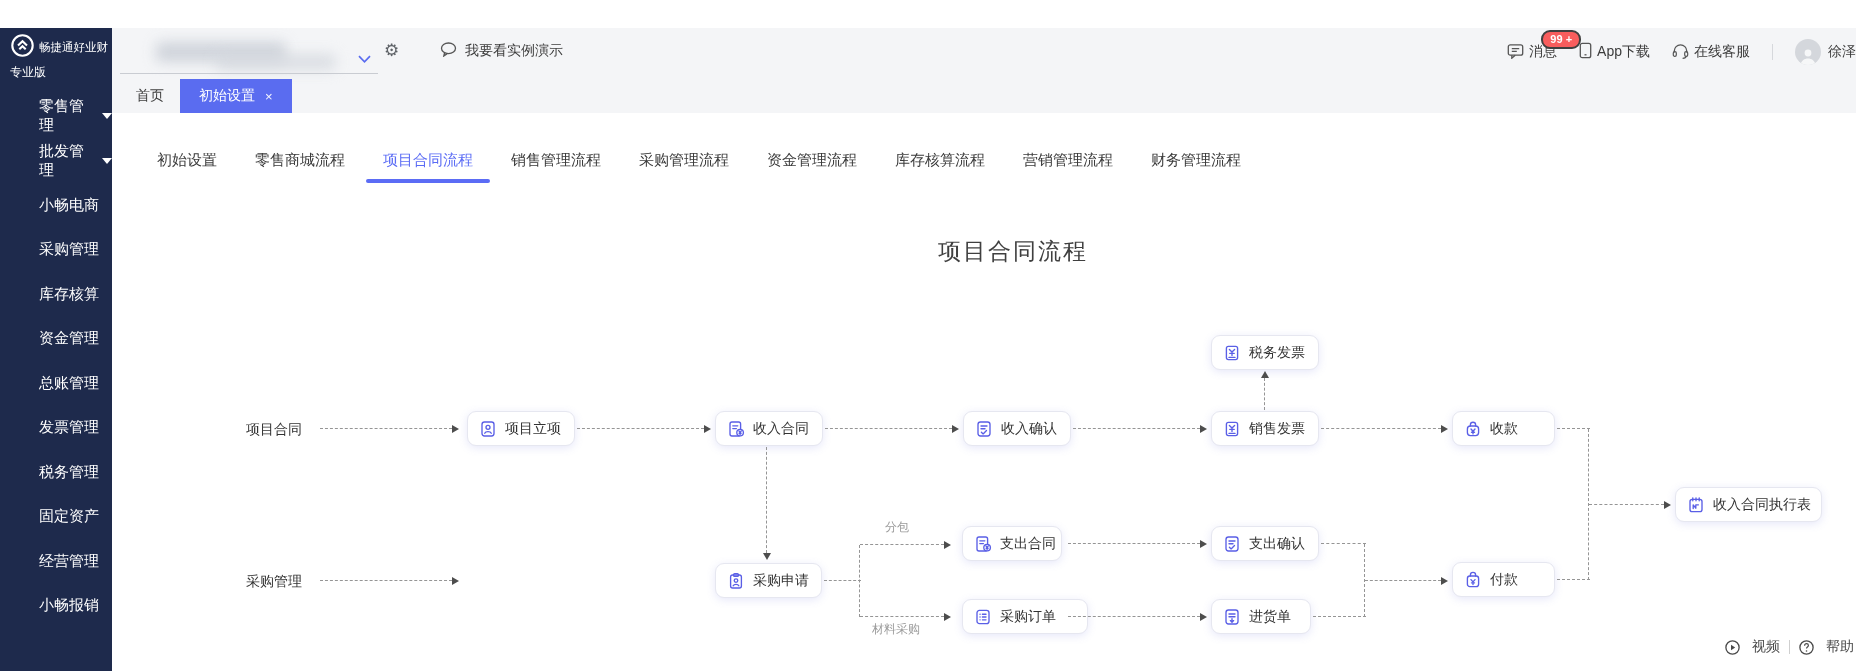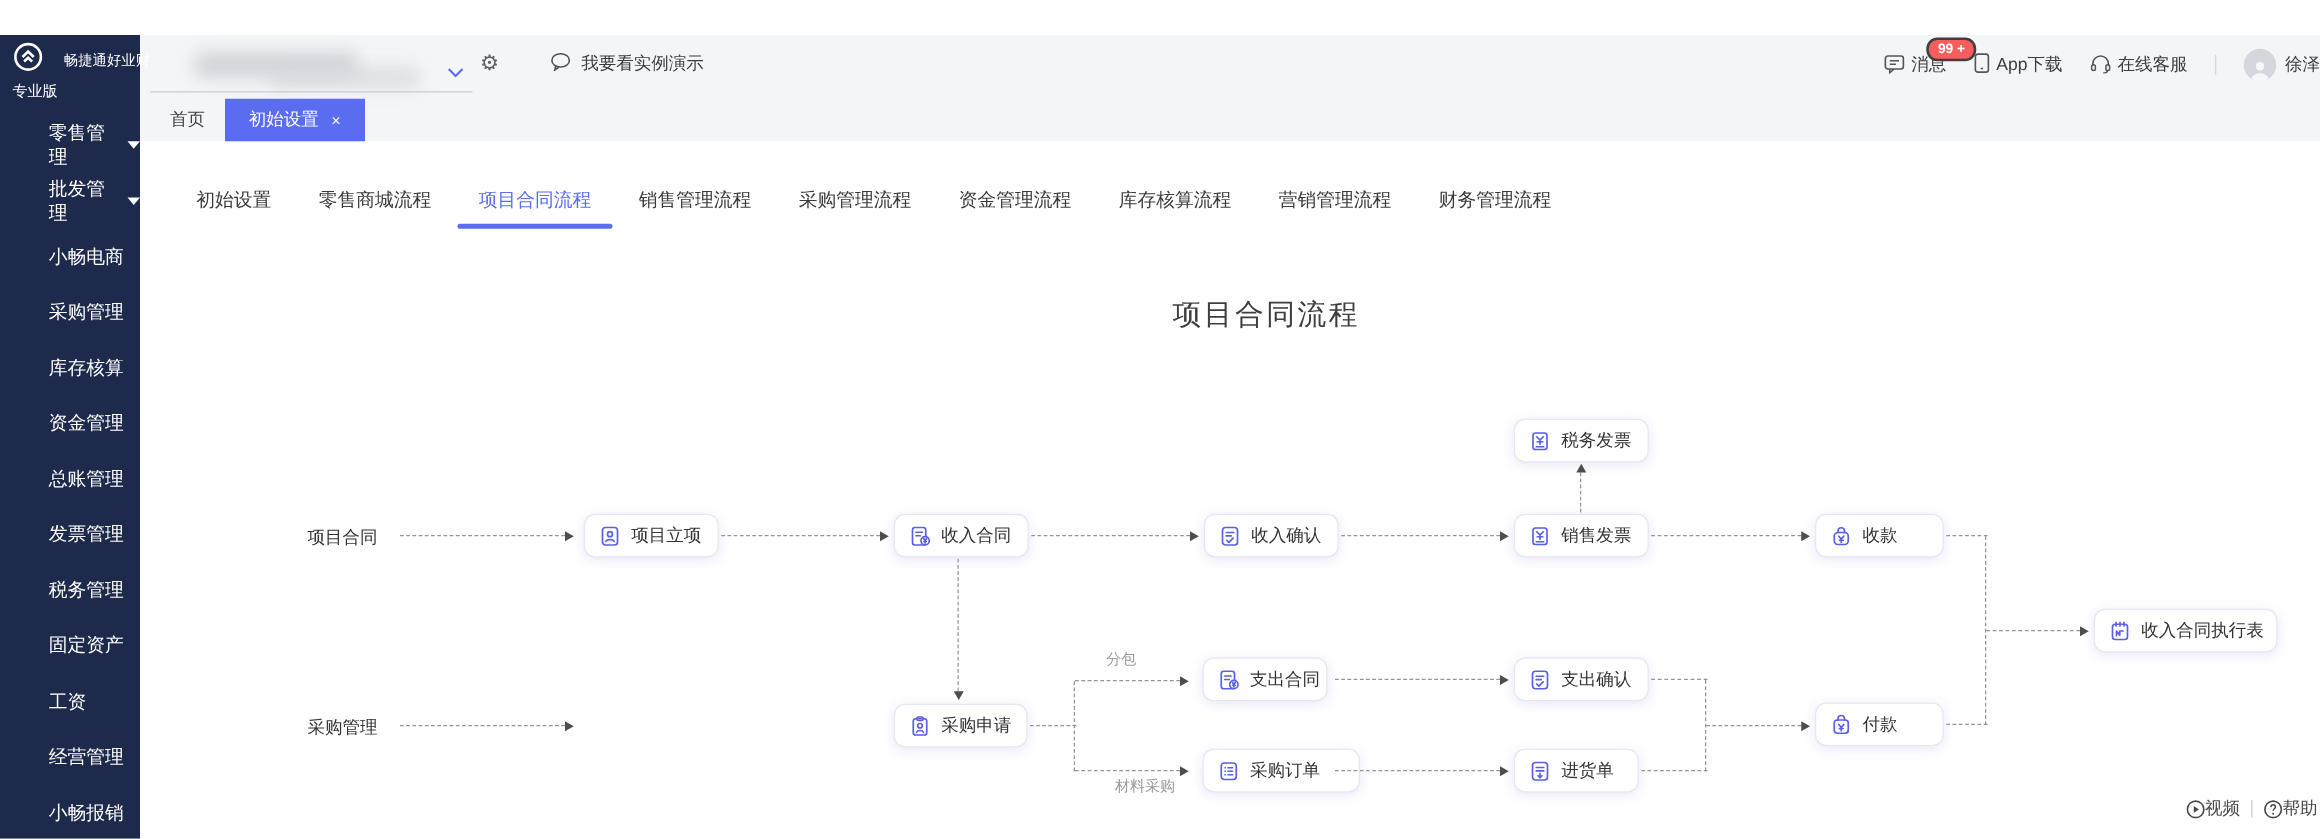--- a/index.html
+++ b/index.html
@@ -5,21 +5,21 @@
   * { margin:0; padding:0; box-sizing:border-box; }
   html,body { width:1856px; height:671px; overflow:hidden; }
   body { font-family:"Liberation Sans","DejaVu Sans",sans-serif; background:#fff; position:relative; }
 
   
   .top-strip { position:absolute; left:0; top:0; width:1856px; height:28px; background:#ffffff; z-index:5; }
 
   
   .sidebar { position:absolute; left:0; top:28px; width:112px; height:643px; background:#1e2a4c; z-index:4; }
   .logo-block { position:relative; height:48px; padding:5px 6px 0 10px; color:#fff; }
-  .logo-row { display:flex; align-items:center; gap:16px; }
+  .logo-row { display:flex; align-items:center; gap:4px; }
   .logo-mark { flex:0 0 auto; }
   .brand-name { font-size:12px; white-space:nowrap; letter-spacing:0; transform:scale(.96); transform-origin:left center; }
   .brand-edition { font-size:12px; margin-top:2px; }
   .side-menu { position:absolute; left:0; right:0; top:66px;margin-left:16px; }
   .side-item { height:44.5px; display:flex; align-items:center; padding-left:23px; color:#ffffff; font-size:15px; cursor:pointer; }
   .side-item .caret { margin-left:9px; width:0; height:0; border-left:5px solid transparent; border-right:5px solid transparent; border-top:6px solid #ffffff; }
 
   
   .header { position:absolute; left:112px; top:28px; right:0; height:85px; background:#f4f5f7; z-index:3; }
   .topbar { position:relative; height:48px; }
@@ -43,21 +43,21 @@
   .wtab-active { margin-left:6px; padding:0 19px; display:flex; align-items:center; background:#5a6cf0; color:#fff; font-size:14px; cursor:pointer; }
   .wtab-close { margin-left:10px; font-size:13px; opacity:.95; cursor:pointer; }
 
   
   .content { position:absolute; left:112px; top:113px; right:0; bottom:0; background:#fff; z-index:2; }
   .subtab-row { position:relative; height:70px; display:flex; align-items:flex-end; padding:0 150px 13px 45px; gap:38px; }
   .subtab { font-size:15px; color:#3a3a3a; cursor:pointer; position:relative; white-space:nowrap; }
   .subtab.active { color:#5b6cf5; }
   .subtab.active::after { content:''; position:absolute; left:-17px; right:-17px; bottom:-13px; height:4px; border-radius:2px; background:#5b6cf5; }
   .row-actions { position:absolute; right:2px; bottom:15px; display:flex; align-items:center; gap:9px; font-size:14px; color:#4a4a4a; }
-  .row-actions .act { display:flex; align-items:center; gap:0; cursor:pointer; white-space:nowrap; }
+  .row-actions .act { display:flex; align-items:center; gap:12px; cursor:pointer; white-space:nowrap; }
   .act-divider { width:1px; height:14px; background:#cfcfcf; }
 
   
   .flow { position:absolute; inset:0; z-index:6; pointer-events:none; }
   .flow * { pointer-events:auto; }
   .flow-title { position:absolute; left:913px; top:236px; width:200px; text-align:center; font-size:23px; color:#3f3f3f; letter-spacing:2px; }
   .row-label { position:absolute; font-size:14px; color:#333; white-space:nowrap; }
   .edge-label { position:absolute; font-size:12px; color:#9a9a9a; white-space:nowrap; }
   .flow-node { position:absolute; height:35px; background:#fff; border:1px solid #e6e7f0; border-radius:9px;
                box-shadow:0 2px 9px rgba(104,112,222,.17); display:flex; align-items:center;
@@ -117,23 +117,20 @@
       <div class="side-item">
         <span>发票管理</span>
       </div>
       <div class="side-item">
         <span>税务管理</span>
       </div>
       <div class="side-item">
         <span>固定资产</span>
       </div>
       <div class="side-item">
-        <span>工资</span>
-      </div>
-      <div class="side-item">
         <span>经营管理</span>
       </div>
       <div class="side-item">
         <span>小畅报销</span>
       </div>
     </div>
 </div>
 
 <div class="header">
   <div class="topbar">
@@ -349,21 +346,21 @@
       <svg width="18" height="18" viewBox="0 0 18 18" fill="none" stroke="#5a5fe6" stroke-width="1.35" stroke-linecap="round" stroke-linejoin="round">
         <rect x="3" y="3.4" width="12" height="12.2" rx="2.2"></rect>
         <path d="M5.8 1.8v3M9 1.8v3M12.2 1.8v3"></path>
         <path d="M6.2 12.6V8.8l2.6 3.4V8.8h2.6"></path>
       </svg>
       <span>收入合同执行表</span>
     </div>
     <div class="row-label" style="left: 246px; top: 421px;">项目合同</div>
     <div class="row-label" style="left: 246px; top: 573px;">采购管理</div>
     <div class="edge-label" style="left: 885px; top: 519px;">分包</div>
-    <div class="edge-label" style="left: 872px; top: 621px; margin-left: 20px;">材料采购</div>
+    <div class="edge-label" style="left: 872px; top: 621px;">材料采购</div>
     <div class="edge edge-h" style="left: 320px; top: 428px; width: 132px;"></div>
     <div class="arw arw-right" style="left: 452px; top: 424.5px;"></div>
     <div class="edge edge-h" style="left: 577px; top: 428px; width: 127px;"></div>
     <div class="arw arw-right" style="left: 704px; top: 424.5px;"></div>
     <div class="edge edge-h" style="left: 825px; top: 428px; width: 127px;"></div>
     <div class="arw arw-right" style="left: 952px; top: 424.5px;"></div>
     <div class="edge edge-h" style="left: 1073px; top: 428px; width: 127px;"></div>
     <div class="arw arw-right" style="left: 1200px; top: 424.5px;"></div>
     <div class="edge edge-h" style="left: 1321px; top: 428px; width: 120px;"></div>
     <div class="arw arw-right" style="left: 1441px; top: 424.5px;"></div>

